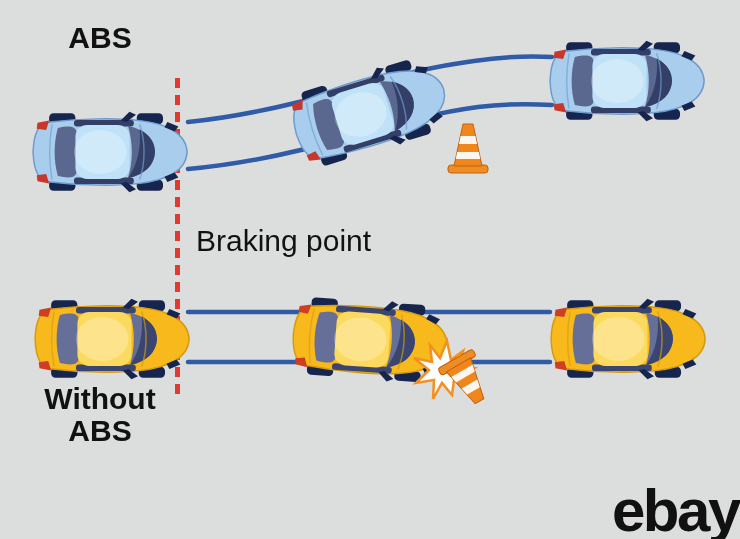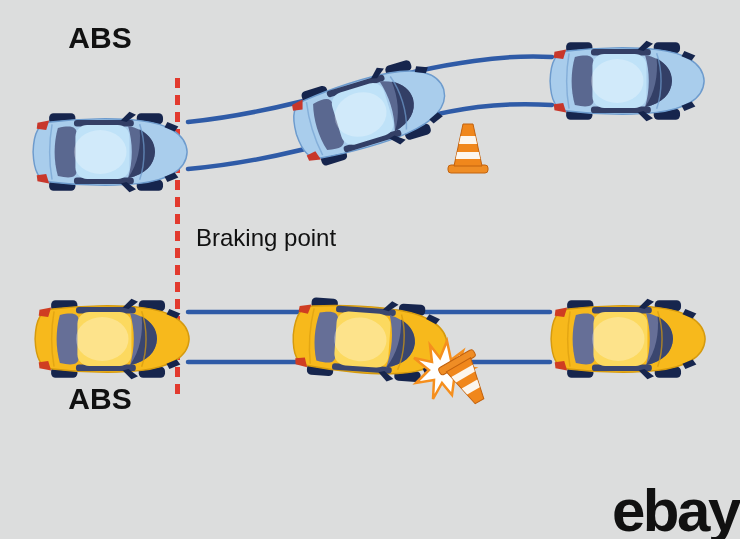--- a/index.html
+++ b/index.html
@@ -15,21 +15,21 @@
   body{font-family:"Liberation Sans",sans-serif;background:#888;}
   .stage{
     position:relative;width:740px;height:539px;overflow:hidden;
     background:var(--background);
   }
   .stage svg{position:absolute;left:0;top:0;}
   .label{position:absolute;color:var(--text);}
   .label-bold{font-weight:700;font-size:30px;line-height:1.06;text-align:center;}
   #with-abs{left:36px;top:22px;width:128px;}
   #without-abs{left:34px;top:383px;width:132px;}
-  #braking-point{left:196px;top:224px;font-size:24px;font-weight:400;}
+  #braking-point{left:196px;top:224px;font-size:30px;font-weight:400;}
   #ebay-logo{left:612px;top:476px;font-size:60px;font-weight:700;letter-spacing:-2.5px;color:var(--text);}
   
   .car-blue{
     --cb:var(--abs-car-body); --ce:#6d9bcd; --cg:#bfe2f8;
     --cw:#5a6890; --cws:#333f66; --cd:#16254d; --ct:#c8372b;
   }
   .car-yellow{
     --cb:var(--no-abs-car-body); --ce:#d59a0e; --cg:#fcd95f;
     --cw:#666f97; --cws:#3a466f; --cd:#16254d; --ct:#cf3d22;
   }
@@ -106,17 +106,18 @@
     <use href="#cone" xlink:href="#cone" transform="translate(458,364) rotate(150)"></use>
   </svg>
 
   <div class="label label-bold" id="with-abs">
     <div>ABS</div>
   </div>
 
   <div class="label" id="braking-point">Braking point</div>
 
   <div class="label label-bold" id="without-abs">
+    <div>Without</div>
     <div>ABS</div>
   </div>
 
   <div class="label" id="ebay-logo">ebay</div>
 </div>
 
 </body></html>

